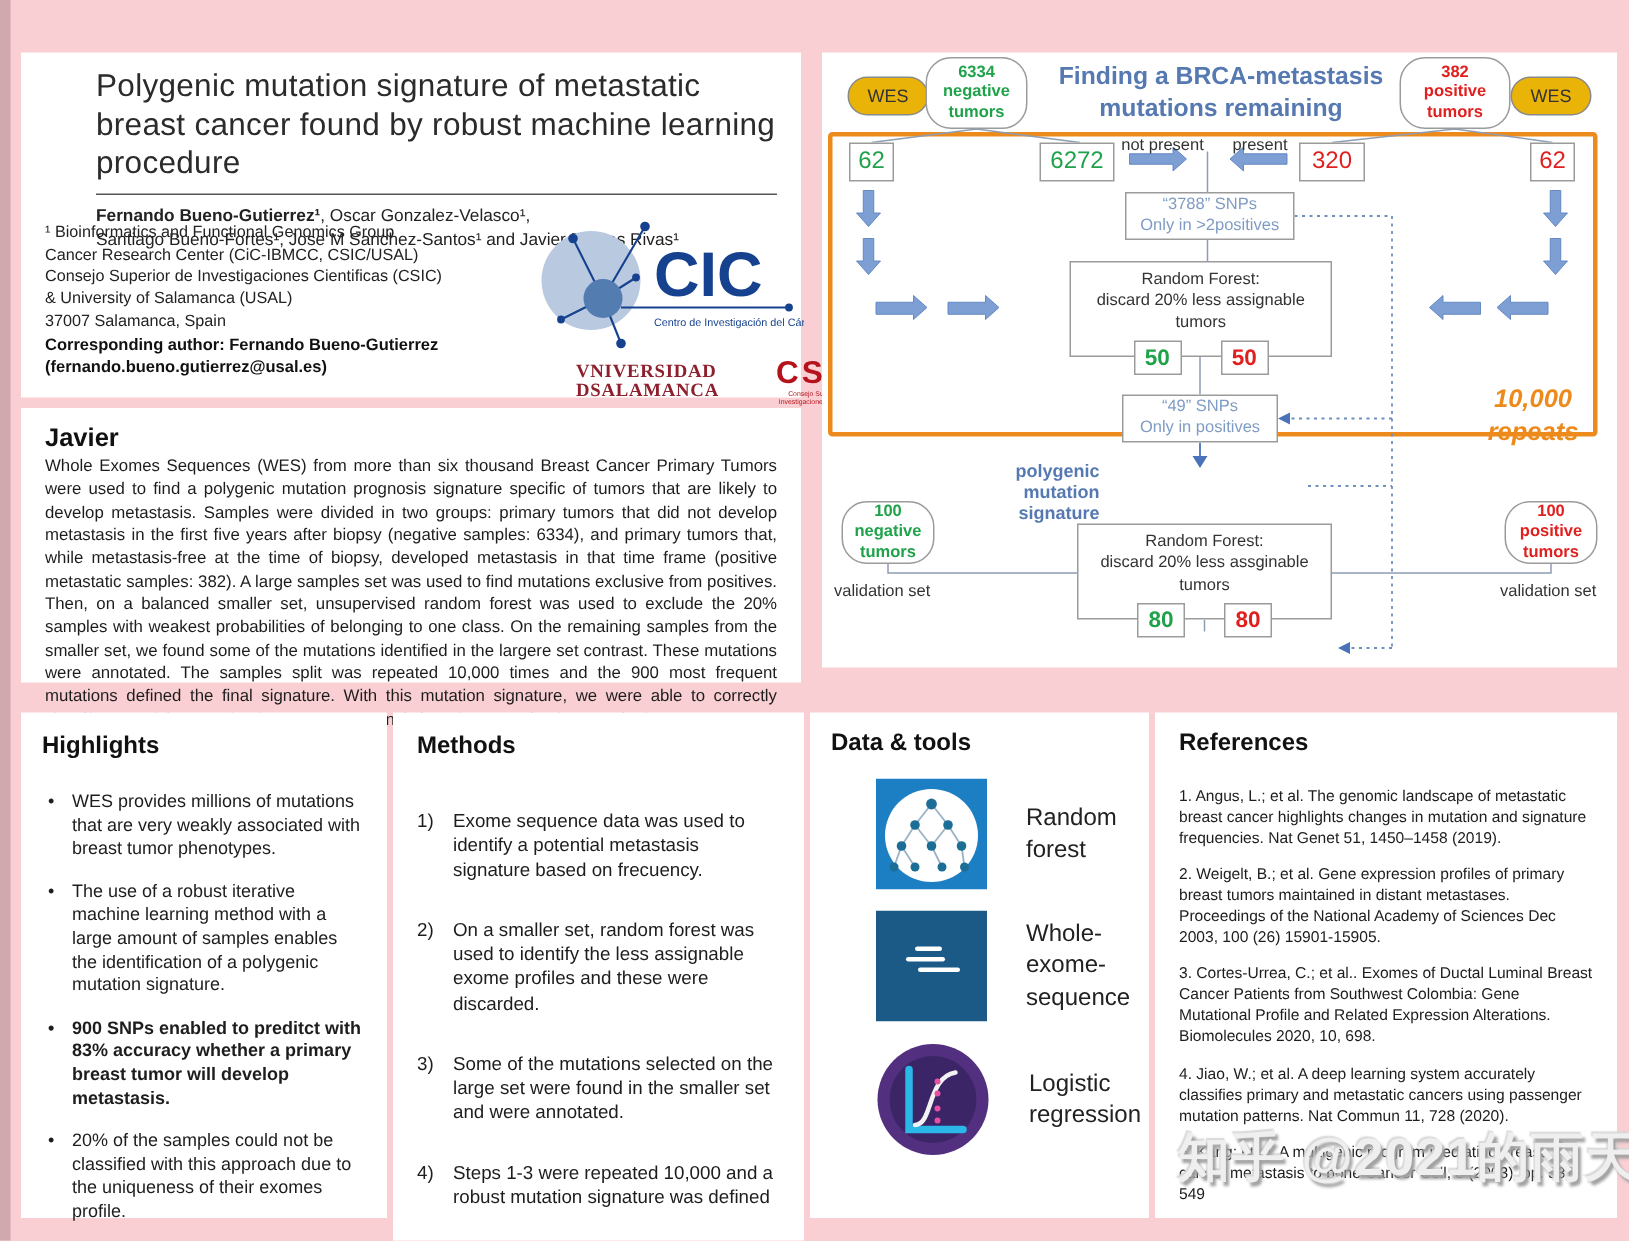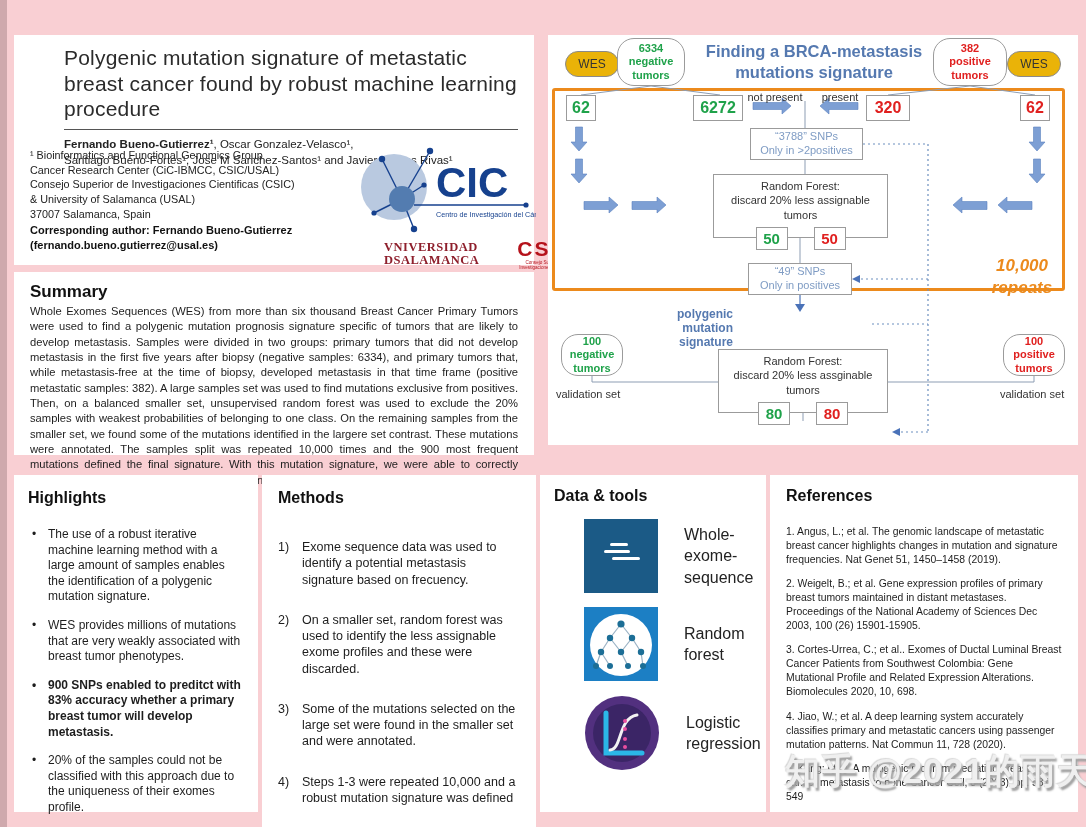--- a/index.html
+++ b/index.html
@@ -29,21 +29,21 @@
   #summary-panel { left:7px; top:272px; width:520px; height:183px; padding:10px 16px; }
   #summary-panel h2 { font-size:17px; color:#111; margin-bottom:2px; }
   #summary-body { font-size:11.2px; line-height:1.37; color:#1d1d1d; text-align:justify; }
 
   
   #flow-panel { left:541px; top:35px; width:530px; height:410px; }
   #flow-panel .abs { position:absolute;border-radius:17px; }
   .wes-ellipse { border:1px solid #8a8a8a; border-radius:50%; width:54px; height:26px; display:flex; align-items:center; justify-content:center; font-size:12px; color:#333; background:#eab308; }
   .src-box { border:1px solid var(--box-border,#9b9b9b); background:#fff; display:flex; align-items:center; justify-content:center; text-align:center; font-size:11px; font-weight:bold; line-height:1.2; }
   .flow-title { text-align:center; color:var(--flow-blue,#5579b0); font-weight:bold; font-size:16.5px; line-height:1.3; }
-  .num-box { position:absolute; border:1px solid var(--box-border,#9b9b9b); background:#fff; display:flex; align-items:center; justify-content:center; font-weight:bold; font-size:16px; }
+  .num-box { position:absolute; border:1px solid var(--box-border,#9b9b9b); background:#fff; display:flex; align-items:center; justify-content:center; font-weight:normal; font-size:16px; }
   .green { color:var(--green,#1fa24a); }
   .red { color:var(--red,#e0201f); }
   .small-label { position:absolute; font-size:11px; color:#333; }
   .snps-box { position:absolute; border:1px solid var(--box-border,#9b9b9b); background:#fff; color:var(--snps-text,#7f9cc4); font-size:11px; line-height:1.25; display:flex; align-items:center; justify-content:center; text-align:center; }
   .rf-box { position:absolute; border:1px solid var(--box-border,#9b9b9b); background:#fff; text-align:center; font-size:11px; color:#333; line-height:1.3; padding-top:4px; }
   .rf-box .num { display:inline-block; border:1px solid var(--box-border,#9b9b9b); min-width:32px; padding:1px 6px; font-size:15px; font-weight:bold; margin:5px 13px 0 13px; background:#fff; }
   .orange-frame { position:absolute; left:4px; top:53px; width:513px; height:203px; border:3px solid var(--orange,#ec8a1c); border-radius:3px; }
   #repeats-label { color:var(--orange,#ec8a1c); font-weight:bold; font-size:17px; line-height:1.3; text-align:center; }
   #signature-label { color:var(--flow-blue,#5579b0); font-weight:bold; font-size:12px; line-height:1.18; text-align:right; }
   #box-900 { position:absolute; border:3px solid #6d8fbf; background:#fff; color:#8ba3c0; font-size:11.5px; display:flex; align-items:center; justify-content:center;margin-top:40px; }
@@ -124,21 +124,21 @@
     <div class="usal-name preline">VNIVERSIDAD
 DSALAMANCA</div>
     <div class="csic-block">
       <div class="csic-acronym">CSIC</div>
       <div class="csic-cap">Consejo Superior de Investigaciones Científicas</div>
     </div>
   </div>
 </section>
 
 <section class="panel" id="summary-panel">
-  <h2>Summary</h2>
+  <h2>Javier</h2>
   <div id="summary-body">Whole Exomes Sequences (WES) from more than six thousand Breast Cancer Primary Tumors were used to find a polygenic mutation prognosis signature specific of tumors that are likely to develop metastasis. Samples were divided in two groups: primary tumors that did not develop metastasis in the first five years after biopsy (negative samples: 6334), and primary tumors that, while metastasis-free at the time of biopsy, developed metastasis in that time frame (positive metastatic samples: 382). A large samples set was used to find mutations exclusive from positives. Then, on a balanced smaller set, unsupervised random forest was used to exclude the 20% samples with weakest probabilities of belonging to one class. On the remaining samples from the smaller set, we found some of the mutations identified in the largere set contrast. These mutations were annotated. The samples split was repeated 10,000 times and the 900 most frequent mutations defined the final signature. With this mutation signature, we were able to correctly classify 83% of the samples from a test set consisting of 80 samples from each class.</div>
 </section>
 
 <section class="panel" id="flow-panel">
   <div class="orange-frame"></div>
 
   <svg width="530" height="410" viewBox="0 0 530 410" style="position:absolute;left:0;top:0;">
 
     <path class="ln" d="M103,51 L33,60 M103,51 L172,60 M422,51 L340,60 M422,51 L487,60"></path>
 
@@ -163,21 +163,21 @@
     <polygon class="fat" points="84,166.5 109,166.5 109,162 118,170 109,178 109,174.5 84,174.5"></polygon>
     <polygon class="fat" points="439,166.5 414,166.5 414,162 405,170 414,178 414,174.5 439,174.5"></polygon>
     <polygon class="fat" points="484,166.5 459,166.5 459,162 450,170 459,178 459,174.5 484,174.5"></polygon>
   </svg>
 
   <div class="abs wes-ellipse" style="left:17px;top:16px;">WES</div>
   <div class="abs src-box green preline" style="left:69px;top:3px;width:68px;height:48px;">6334
 negative
 tumors</div>
   <div class="abs flow-title preline" style="left:148px;top:6px;width:236px;">Finding a BRCA-metastasis
-mutations signature</div>
+mutations remaining</div>
   <div class="abs src-box red preline" style="left:385px;top:3px;width:74px;height:48px;">382
 positive
 tumors</div>
   <div class="abs wes-ellipse" style="left:459px;top:16px;">WES</div>
 
   <div class="num-box green" style="left:18px;top:60px;width:30px;height:26px;">62</div>
   <div class="num-box green" style="left:145px;top:60px;width:50px;height:26px;">6272</div>
   <div class="small-label" style="left:198px;top:56px;width:58px;text-align:center;">not present</div>
   <div class="small-label" style="left:268px;top:56px;width:48px;text-align:center;">present</div>
   <div class="num-box red" style="left:318px;top:60px;width:44px;height:26px;">320</div>
@@ -216,22 +216,22 @@
   </div>
 
   <div class="small-label" style="left:8px;top:353px;">validation set</div>
   <div class="small-label" style="left:452px;top:353px;">validation set</div>
 
 </section>
 
 <section class="panel" id="highlights-panel">
   <h3>Highlights</h3>
   <ul>
+    <li>WES provides millions of mutations that are very weakly associated with breast tumor phenotypes.</li>
     <li>The use of a robust iterative machine learning method with a large amount of samples enables the identification of a polygenic mutation signature.</li>
-    <li>WES provides millions of mutations that are very weakly associated with breast tumor phenotypes.</li>
     <li class="b">900 SNPs enabled to preditct with 83% accuracy whether a primary breast tumor will develop metastasis.</li>
     <li>20% of the samples could not be classified with this approach due to the uniqueness of their exomes profile.</li>
 
   </ul>
 </section>
 
 <section class="panel" id="methods-panel">
   <h3>Methods</h3>
   <div class="mlist">
     <div class="method-item">
@@ -248,32 +248,20 @@
       </div>
     <div class="method-item">
         <span class="mnum">4)</span>
         <span>Steps 1-3 were repeated 10,000 and a robust mutation signature was defined</span>
       </div>
   </div>
 </section>
 
 <section class="panel" id="data-panel">
   <h3>Data &amp; tools</h3>
-
-  <div class="tool-row">
-    <svg class="tool-icon" width="74" height="74" viewBox="0 0 74 74">
-      <rect x="0" y="0" width="74" height="74" fill="#1b5a86"></rect>
-      <rect x="26" y="24" width="18" height="3" rx="1.5" fill="#fff"></rect>
-      <rect x="20" y="31" width="26" height="3" rx="1.5" fill="#fff"></rect>
-      <rect x="28" y="38" width="28" height="3" rx="1.5" fill="#fff"></rect>
-    </svg>
-    <div class="tool-label preline">Whole-
-exome-
-sequence</div>
-  </div>
 
   <div class="tool-row">
     <svg class="tool-icon" width="74" height="74" viewBox="0 0 74 74">
       <rect x="0" y="0" width="74" height="74" fill="#1c7fc4"></rect>
       <circle cx="37" cy="38" r="31" fill="#fff"></circle>
       <g stroke="#9ab2c4" stroke-width="1.2">
         <line x1="37" y1="17" x2="26" y2="31"></line>
           <line x1="37" y1="17" x2="48" y2="31"></line>
         <line x1="26" y1="31" x2="17" y2="45"></line>
           <line x1="26" y1="31" x2="37" y2="45"></line>
@@ -295,20 +283,32 @@
           <circle cx="26" cy="59" r="3"></circle>
           <circle cx="44" cy="59" r="3"></circle>
           <circle cx="59" cy="59" r="3"></circle>
       </g>
     </svg>
     <div class="tool-label preline">Random
 forest</div>
   </div>
 
   <div class="tool-row">
+    <svg class="tool-icon" width="74" height="74" viewBox="0 0 74 74">
+      <rect x="0" y="0" width="74" height="74" fill="#1b5a86"></rect>
+      <rect x="26" y="24" width="18" height="3" rx="1.5" fill="#fff"></rect>
+      <rect x="20" y="31" width="26" height="3" rx="1.5" fill="#fff"></rect>
+      <rect x="28" y="38" width="28" height="3" rx="1.5" fill="#fff"></rect>
+    </svg>
+    <div class="tool-label preline">Whole-
+exome-
+sequence</div>
+  </div>
+
+  <div class="tool-row">
     <svg class="tool-icon" width="76" height="76" viewBox="0 0 76 76">
       <circle cx="38" cy="38" r="37" fill="#52307f"></circle>
       <circle cx="38" cy="38" r="29" fill="#3b2566"></circle>
       <path d="M22,18 V58 H58" stroke="#2bb7e8" stroke-width="5" fill="none" stroke-linecap="round"></path>
       <path d="M26,55 C38,55 34,23 53,20" stroke="#f2f2f2" stroke-width="3" fill="none" stroke-linecap="round"></path>
       <g fill="#e84fa0">
         <circle cx="41" cy="26" r="2"></circle>
           <circle cx="41" cy="34" r="2"></circle>
         <circle cx="41" cy="44" r="2"></circle>
           <circle cx="41" cy="52" r="2"></circle>

